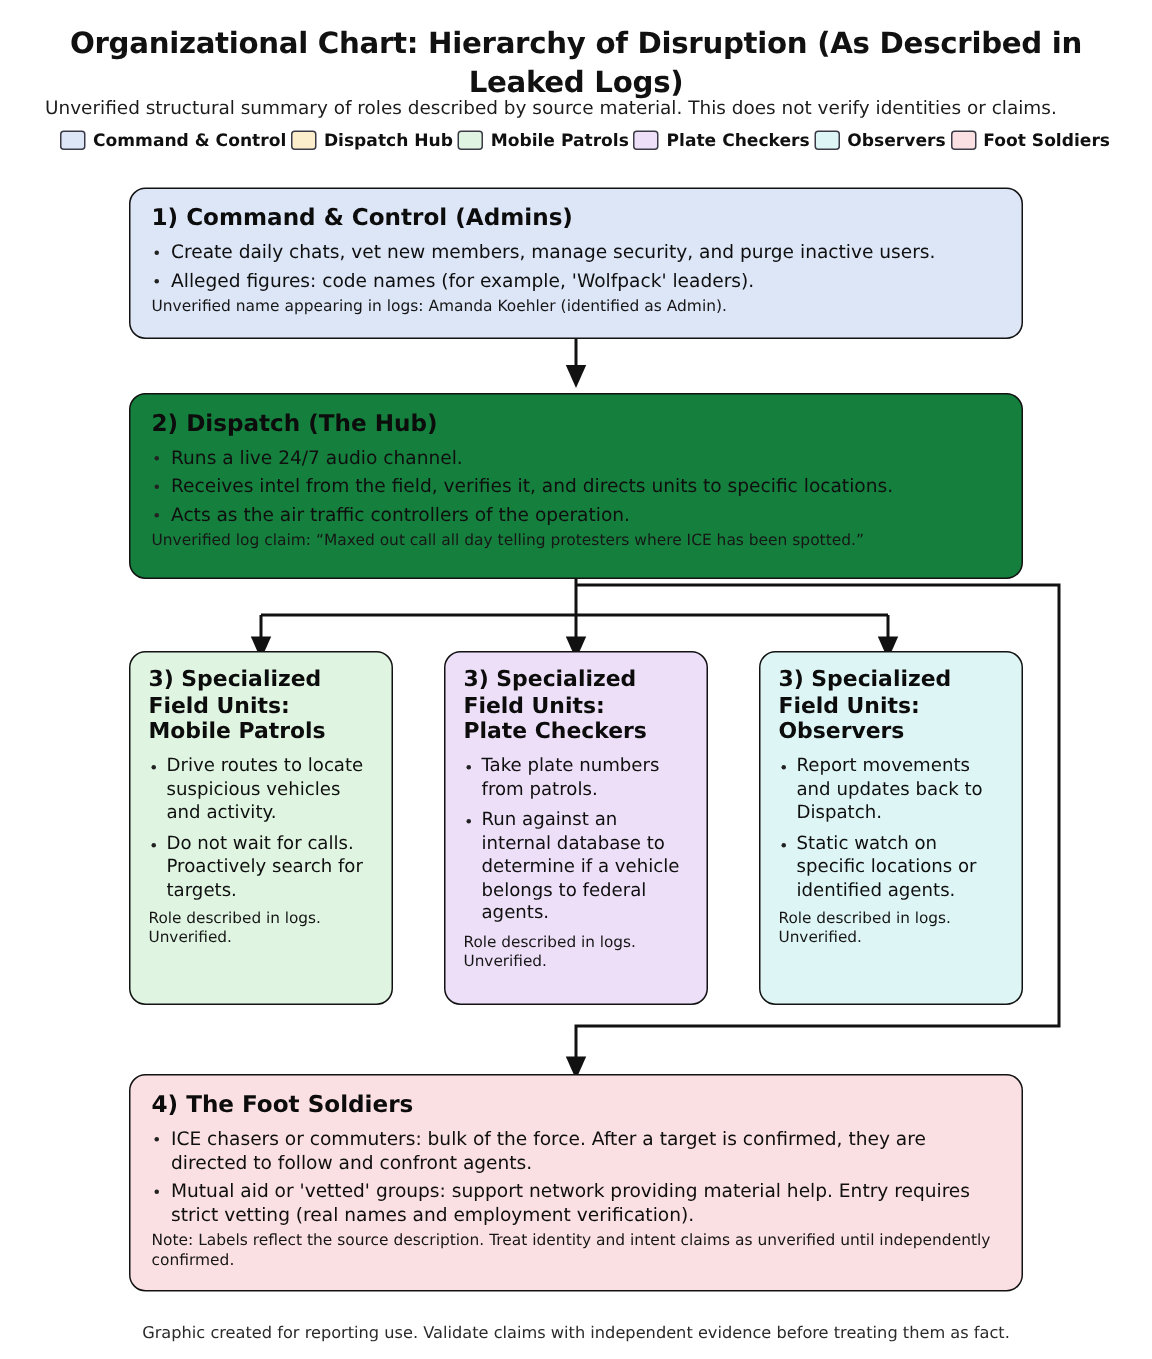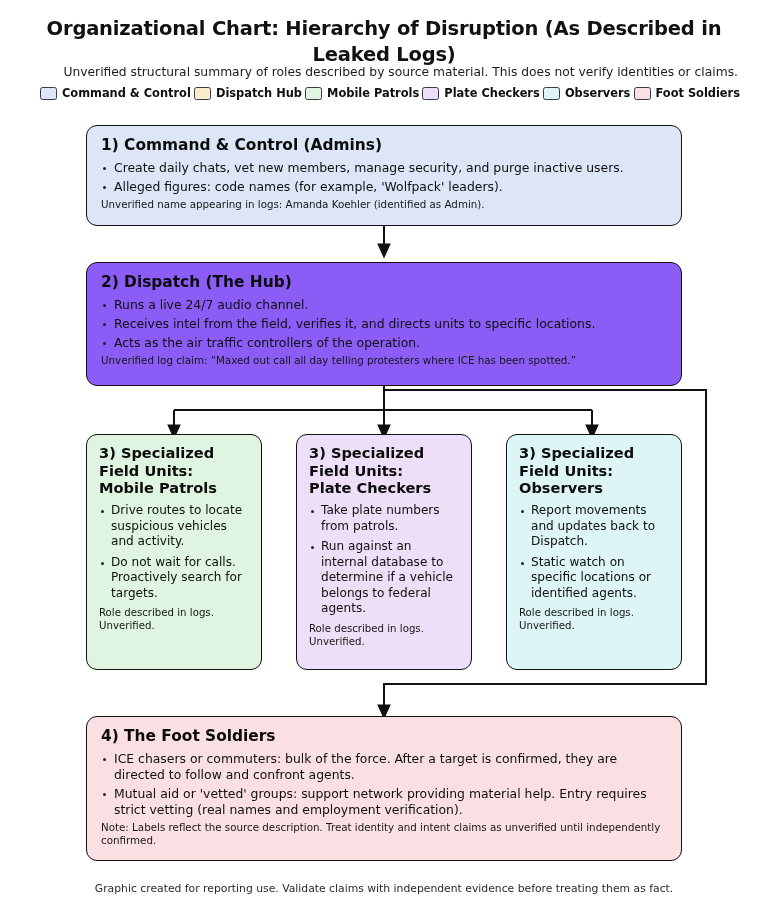--- a/index.html
+++ b/index.html
@@ -33,21 +33,21 @@
     font-weight: bold;
     line-height: 1.32;
     letter-spacing: -0.2px;
     color: #111111;
   }
   .subtitle {
     position: absolute;
     left: 30px;
     top: 64px;
     width: 708px;
-    text-align: right;
+    text-align: left;
     font-size: 12.3px;
     line-height: 1.35;
     color: #1c1c1c;
   }
 
   
   .legend {
     position: absolute;
     left: 40px;
     top: 86px;
@@ -221,21 +221,21 @@
 
   <div class="node node-wide" style="left:86px; top:125px; width:596px; height:101px; background:#dce6f7;">
     <div class="node-title">1) Command &amp; Control (Admins)</div>
     <ul class="node-list">
       <li>Create daily chats, vet new members, manage security, and purge inactive users.</li>
       <li>Alleged figures: code names (for example, 'Wolfpack' leaders).</li>
     </ul>
     <div class="node-note">Unverified name appearing in logs: Amanda Koehler (identified as Admin).</div>
   </div>
 
-  <div class="node node-wide" style="left:86px; top:262px; width:596px; height:124px; background:#8b5cf6;">
+  <div class="node node-wide" style="left:86px; top:262px; width:596px; height:124px; background:#15803d;">
     <div class="node-title">2) Dispatch (The Hub)</div>
     <ul class="node-list">
       <li>Runs a live 24/7 audio channel.</li>
       <li>Receives intel from the field, verifies it, and directs units to specific locations.</li>
       <li>Acts as the air traffic controllers of the operation.</li>
     </ul>
     <div class="node-note">Unverified log claim: “Maxed out call all day telling protesters where ICE has been spotted.”</div>
   </div>
 
   <div class="node node-col" style="left:86px; top:434px; width:176px; height:236px; background:#dff5e1;">

